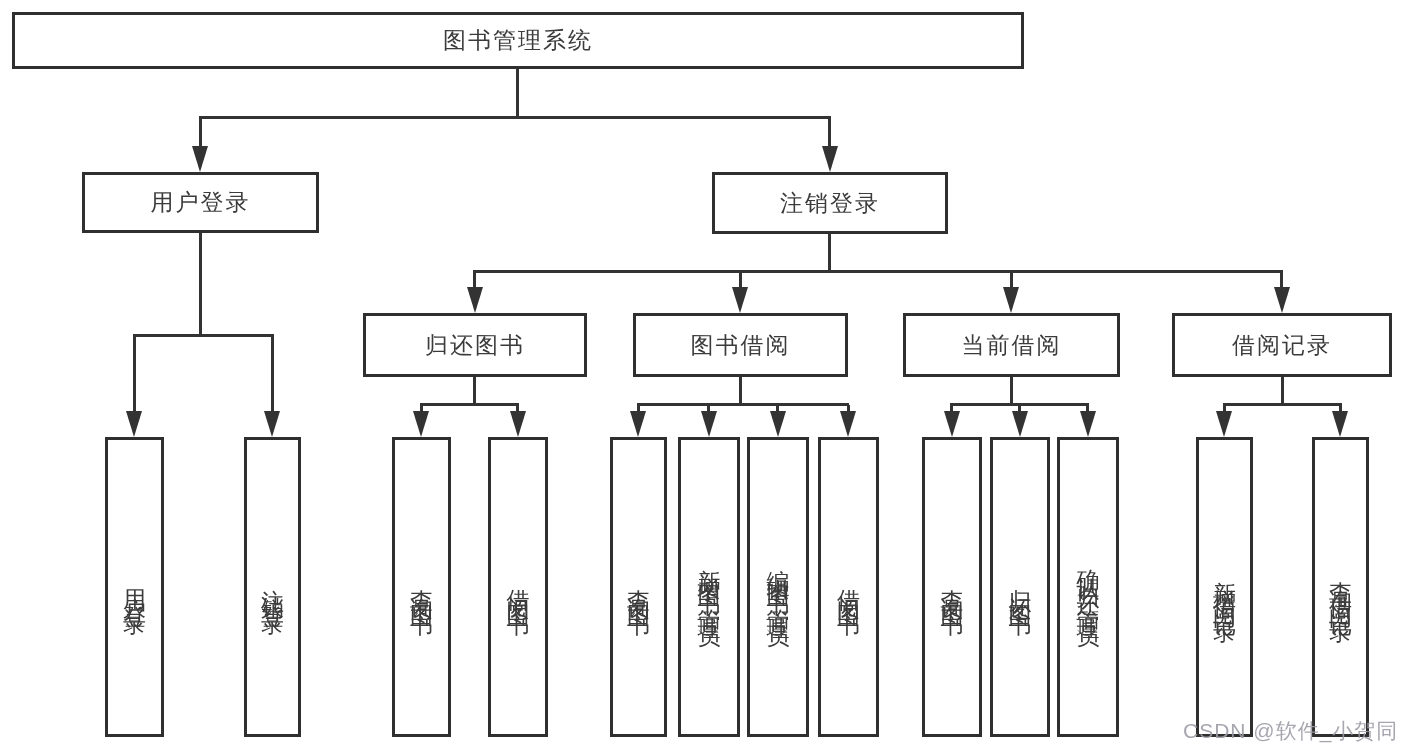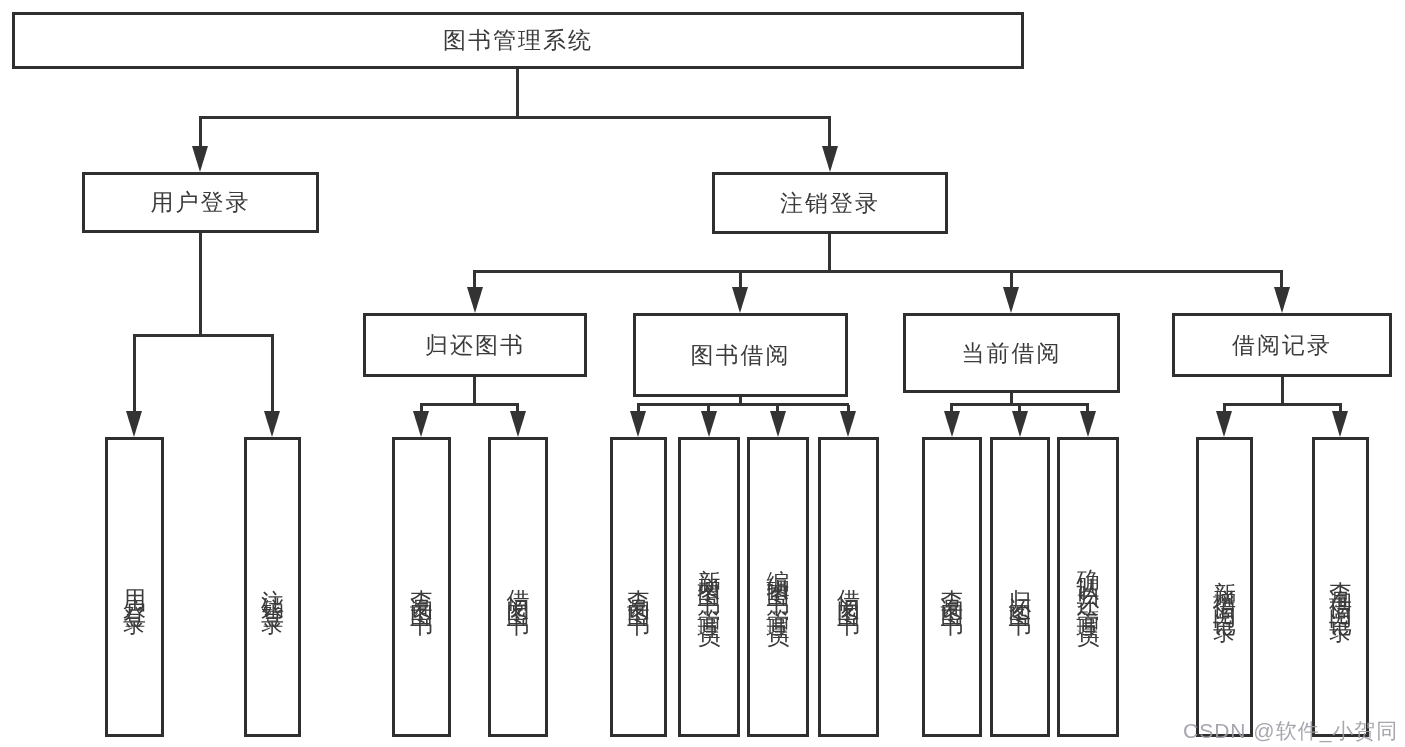--- a/index.html
+++ b/index.html
@@ -33,23 +33,23 @@
 <div class="stage">
 
   <div class="box" style="left:12px;top:12px;width:1012px;height:57px">图书管理系统</div>
 
   <div class="box" style="left:82px;top:172px;width:237px;height:61px">用户登录</div>
 
   <div class="box" style="left:712px;top:172px;width:236px;height:62px">注销登录</div>
 
   <div class="box" style="left:363px;top:313px;width:224px;height:64px">归还图书</div>
 
-  <div class="box" style="left:633px;top:313px;width:215px;height:84px">图书借阅</div>
+  <div class="box" style="left:633px;top:313px;width:215px;height:64px">图书借阅</div>
 
-  <div class="box" style="left:903px;top:313px;width:217px;height:80px">当前借阅</div>
+  <div class="box" style="left:903px;top:313px;width:217px;height:64px">当前借阅</div>
 
   <div class="box" style="left:1172px;top:313px;width:220px;height:64px">借阅记录</div>
 
   <div class="box vbox" style="left:105px;top:437px;width:59px;height:300px">用户登录</div>
 
   <div class="box vbox" style="left:244px;top:437px;width:57px;height:300px">注销登录</div>
 
   <div class="box vbox" style="left:392px;top:437px;width:59px;height:300px">查询图书</div>
 
   <div class="box vbox" style="left:488px;top:437px;width:60px;height:300px">借阅图书</div>

